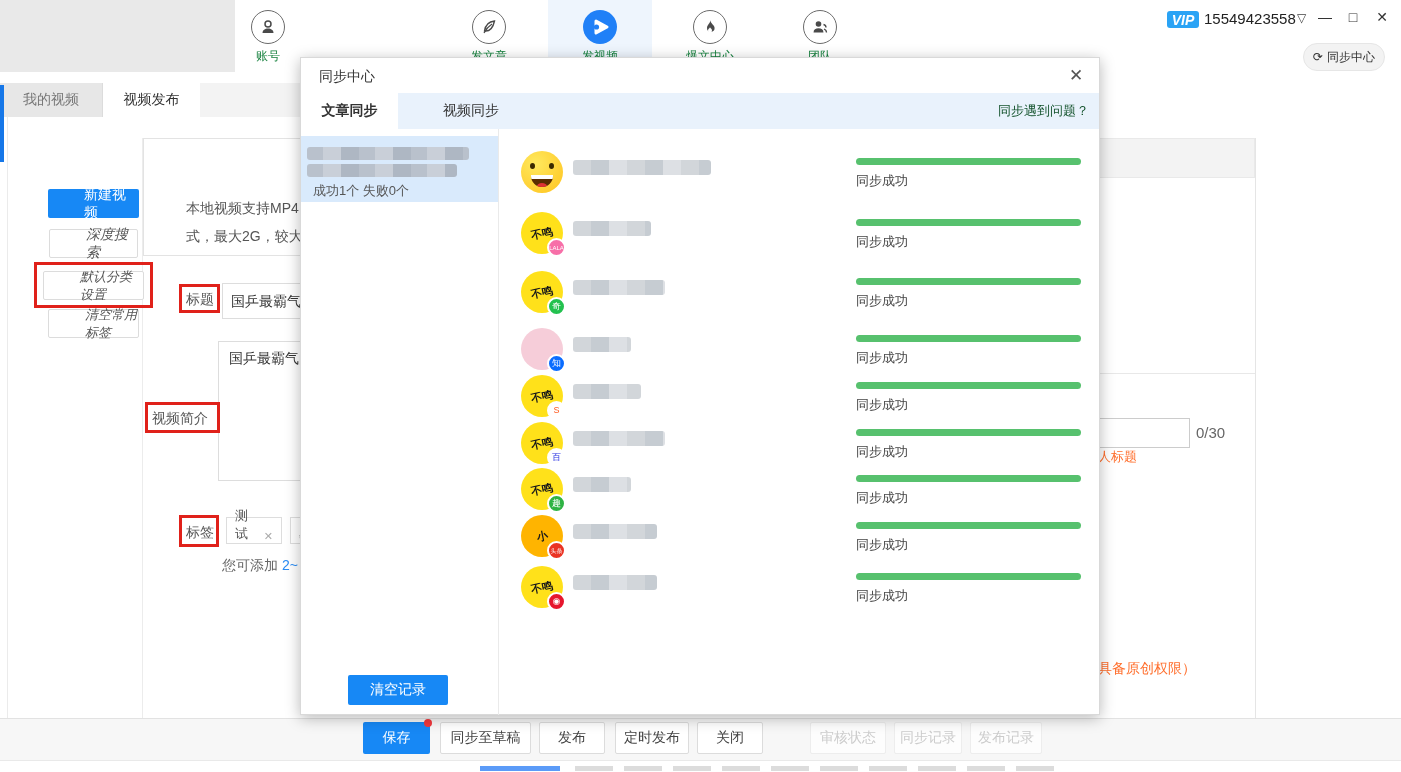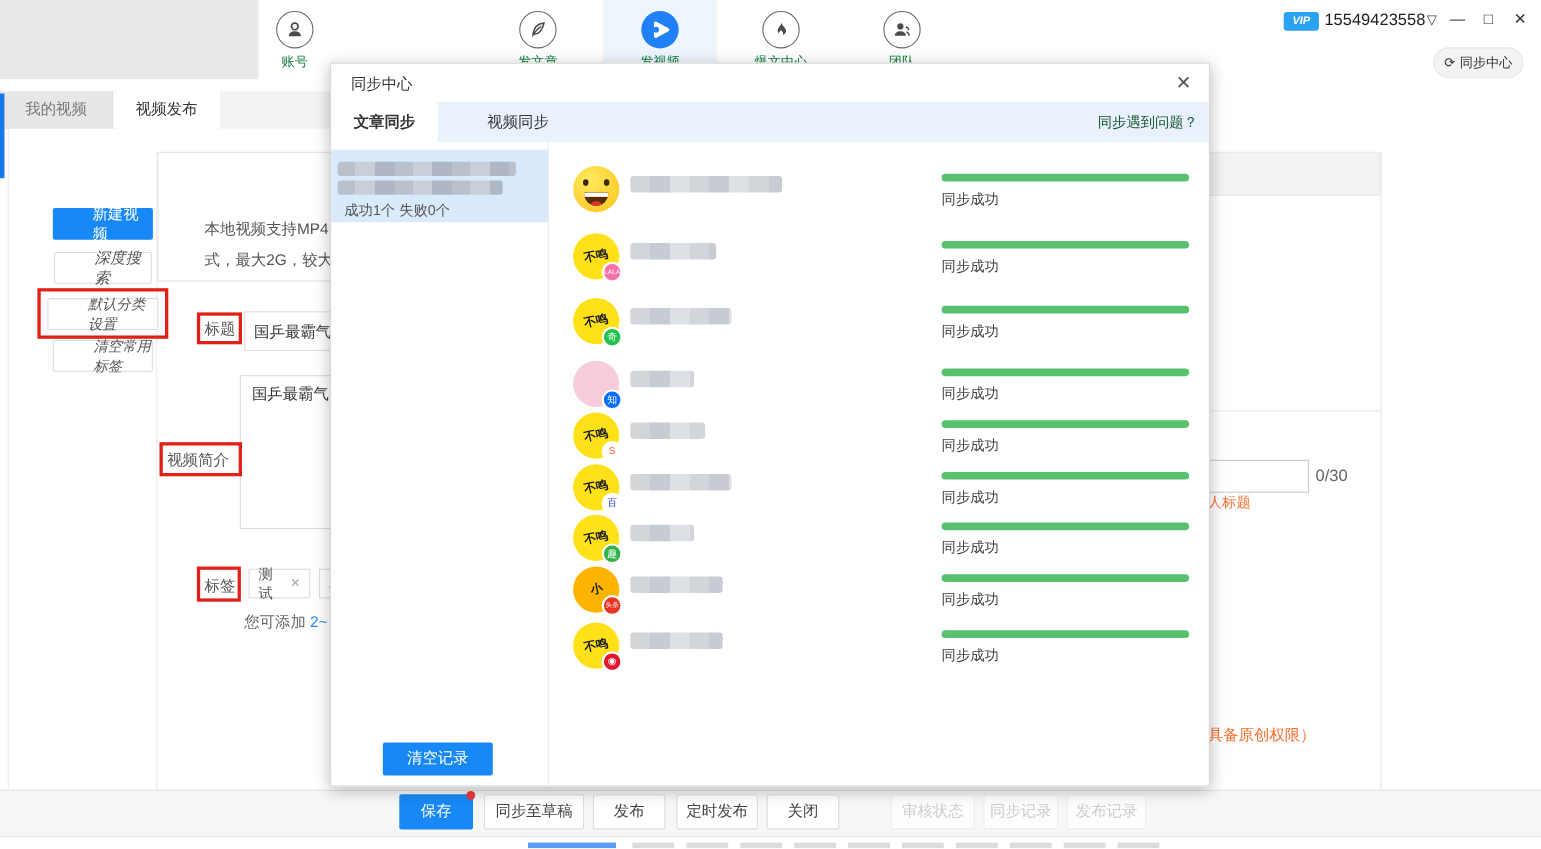--- a/index.html
+++ b/index.html
@@ -13,21 +13,21 @@
   .topleft-gray { left:0; top:0; width:235px; height:72px; background:#e9e9e9; }
   .nav-item { top:0; width:104px; height:72px; text-align:center; cursor:pointer; }
   .nav-item.active { background:#eef5fd; height:57px; }
   .nav-ico { position:absolute; left:50%; top:10px; transform:translateX(-50%);
              width:34px; height:34px; border:1.5px solid #6b6b6b; border-radius:50%;
              display:flex; align-items:center; justify-content:center; background:#fff; }
   .nav-ico.filled { border:none; background:#2080f7; }
   .nav-label { position:absolute; left:0; right:0; top:48px; font-size:12px; color:#15803d; }
 
   .vip-badge { left:1167px; top:11px; width:32px; height:17px; background:#2aa3f5; border-radius:3px;
-               color:#fff; font-size:10px; font-weight:bold; font-style:italic;
+               color:#fff; font-size:14px; font-weight:bold; font-style:italic;
                display:flex; align-items:center; justify-content:center; }
   .acct-num { left:1204px; top:10px; font-size:15px; color:#222; }
   .dd-arrow { left:1297px; top:11px; font-size:12px; color:#444; cursor:pointer; }
   .winbtn { top:6px; width:22px; height:22px; font-size:14px; color:#333; text-align:center; line-height:22px; cursor:pointer; }
   .sync-center-btn { left:1303px; top:43px; width:82px; height:28px; background:#f3f3f3;
                      border:1px solid #e6e6e6; border-radius:14px; font-size:12px; color:#333;
                      display:flex; align-items:center; justify-content:center; gap:4px; cursor:pointer; }
 
   
   .tab-strip { left:0; top:83px; width:300px; height:34px; background:#f3f3f3; }
@@ -48,21 +48,21 @@
 
   
   .upload-box { left:143px; top:138px; width:600px; height:118px; border:1px solid #e3e3e3; background:#fff; }
   .hint-line { font-size:14px; color:#555; }
   .fld-label { font-size:14px; color:#555; }
   .title-input { left:222px; top:283px; width:600px; height:36px; border:1px solid #ddd;
                  font-size:14px; color:#333; line-height:34px; padding-left:8px; background:#fff; }
   .desc-area { left:218px; top:341px; width:600px; height:140px; border:1px solid #ddd; background:#fff;
                font-size:14px; color:#333; padding:8px 10px; }
   .tag-chip { top:517px; height:27px; border:1px solid #ddd; background:#fff; display:flex;
-              align-items:center; gap:6px; padding:0 8px; font-size:13px; color:#555; cursor:pointer; }
+              align-items:flex-end; gap:6px; padding:0 8px; font-size:13px; color:#555; cursor:pointer; }
   .tag-x { color:#aaa; font-size:11px; cursor:pointer; }
   .tags-hint { left:222px; top:557px; font-size:14px; color:#666; }
   .tags-hint .lnk { color:#2a8cf4; }
 
   
   .rp-header { left:1050px; top:138px; width:205px; height:40px; background:#f3f3f3; border:1px solid #e9e9e9; }
   .rp-vline { left:1255px; top:138px; width:1px; height:580px; background:#e5e5e5; }
   .rp-hline { left:1050px; top:373px; width:205px; height:1px; background:#e8e8e8; }
   .rp-input { left:1050px; top:418px; width:140px; height:30px; border:1px solid #ccc; background:#fff; }
   .rp-counter { left:1196px; top:424px; font-size:15px; color:#666; }

